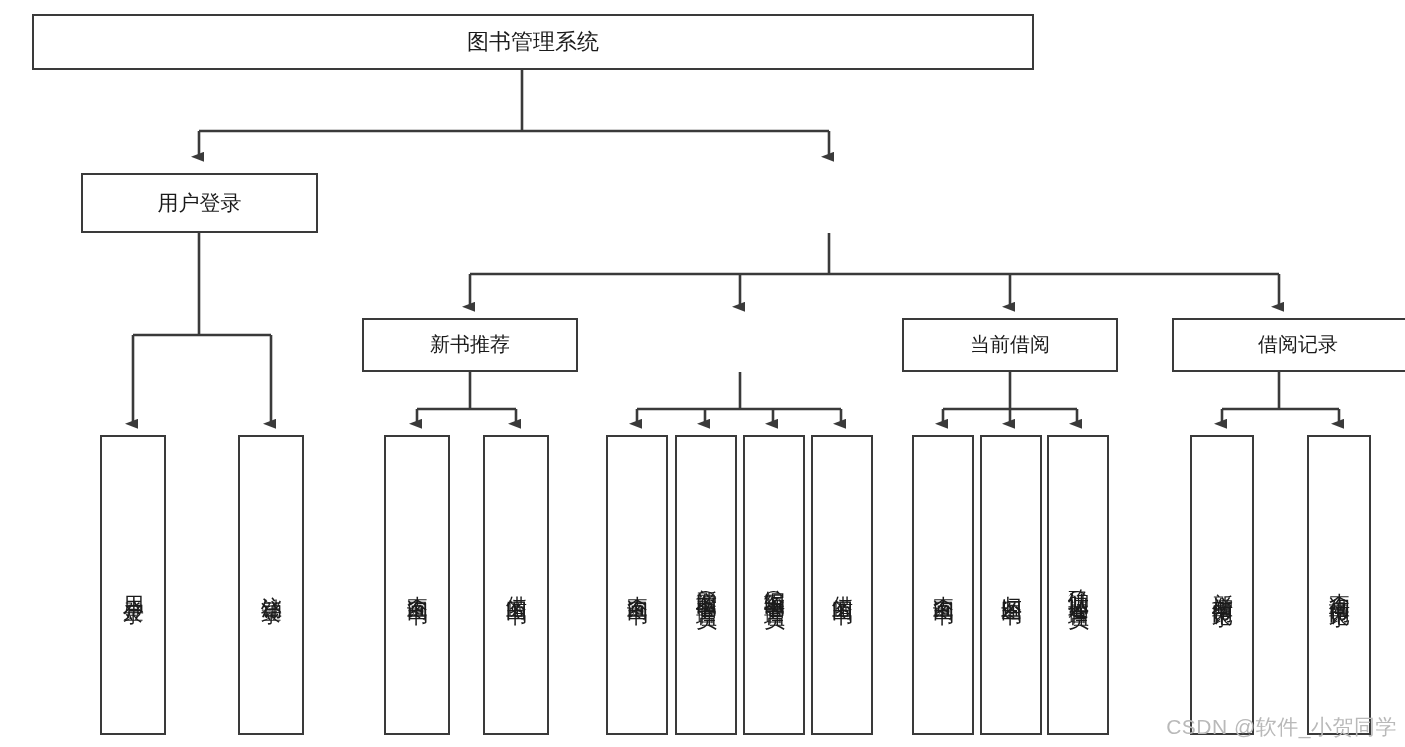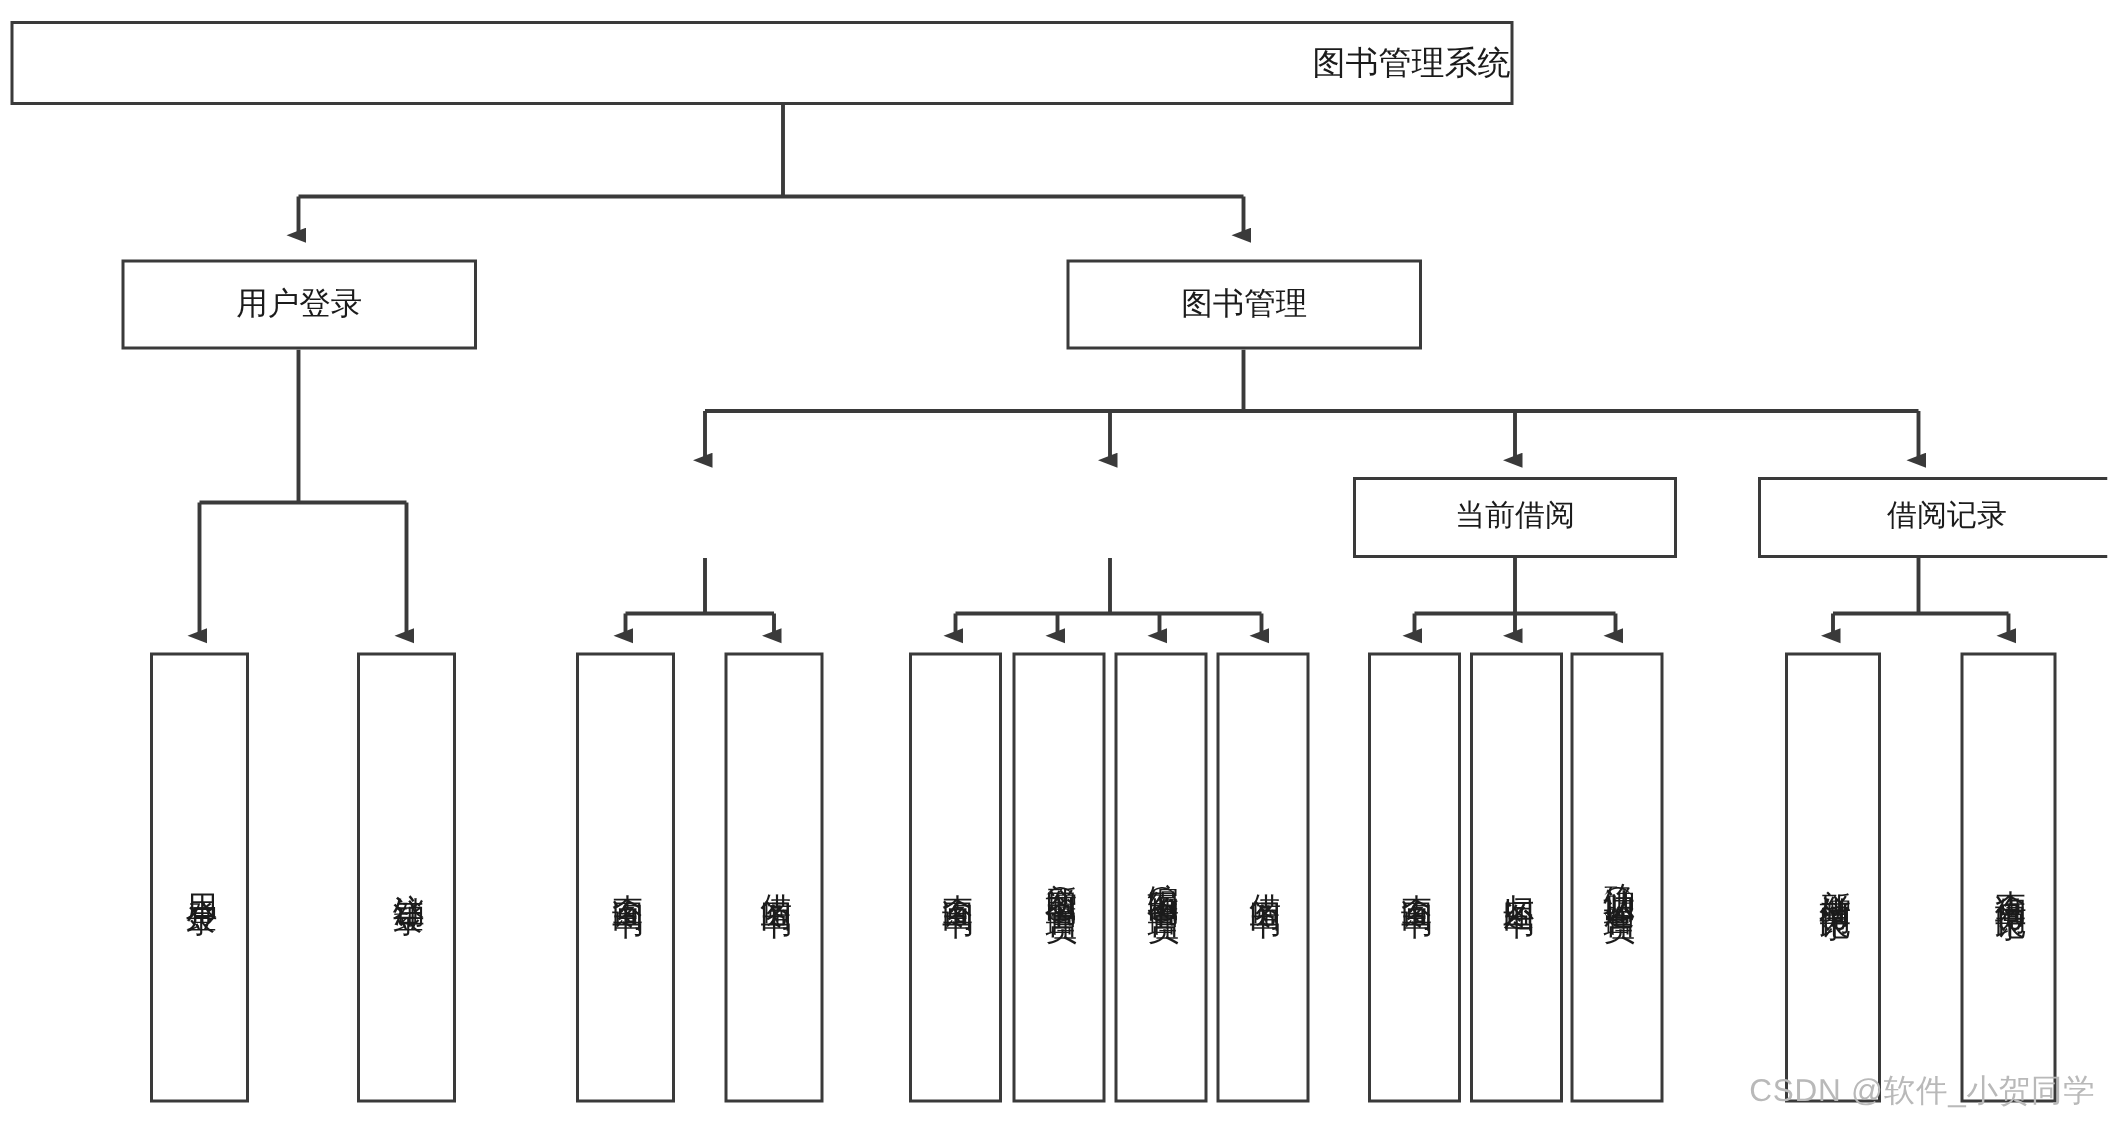--- a/index.html
+++ b/index.html
@@ -117,32 +117,32 @@
       <path d="M1010,409 L1010,424" marker-end="url(#arrow)"></path>
       <path d="M1077,409 L1077,424" marker-end="url(#arrow)"></path>
 
       <path d="M1279,372 L1279,409"></path>
       <path d="M1222,409 L1339,409"></path>
       <path d="M1222,409 L1222,424" marker-end="url(#arrow)"></path>
       <path d="M1339,409 L1339,424" marker-end="url(#arrow)"></path>
     </g>
   </svg>
 
-  <div class="node node-root" style="left:7px; top:14px; width:1002px; height:56px;justify-content:flex-end;">
+  <div class="node node-root" style="left:32px; top:14px; width:1002px; height:56px;">
     <span>图书管理系统</span>
   </div>
 
   <div class="node node-l1" style="left:81px; top:173px; width:237px; height:60px;">
     <span>用户登录</span>
   </div>
 
-  <div class="node node-l1" style="left:711px; top:173px; width:237px; height:60px;">
-    <span>图书管理</span>
-  </div>
-
+
+  <div class="node node-l2" style="left:362px; top:318px; width:216px; height:54px;">
+    <span>新书推荐</span>
+  </div>
 
 
   <div class="node node-l2" style="left:902px; top:318px; width:216px; height:54px;">
     <span>当前借阅</span>
   </div>
 
   <div class="node node-l2" style="left:1172px; top:318px; width:252px; height:54px;">
     <span>借阅记录</span>
   </div>
 

